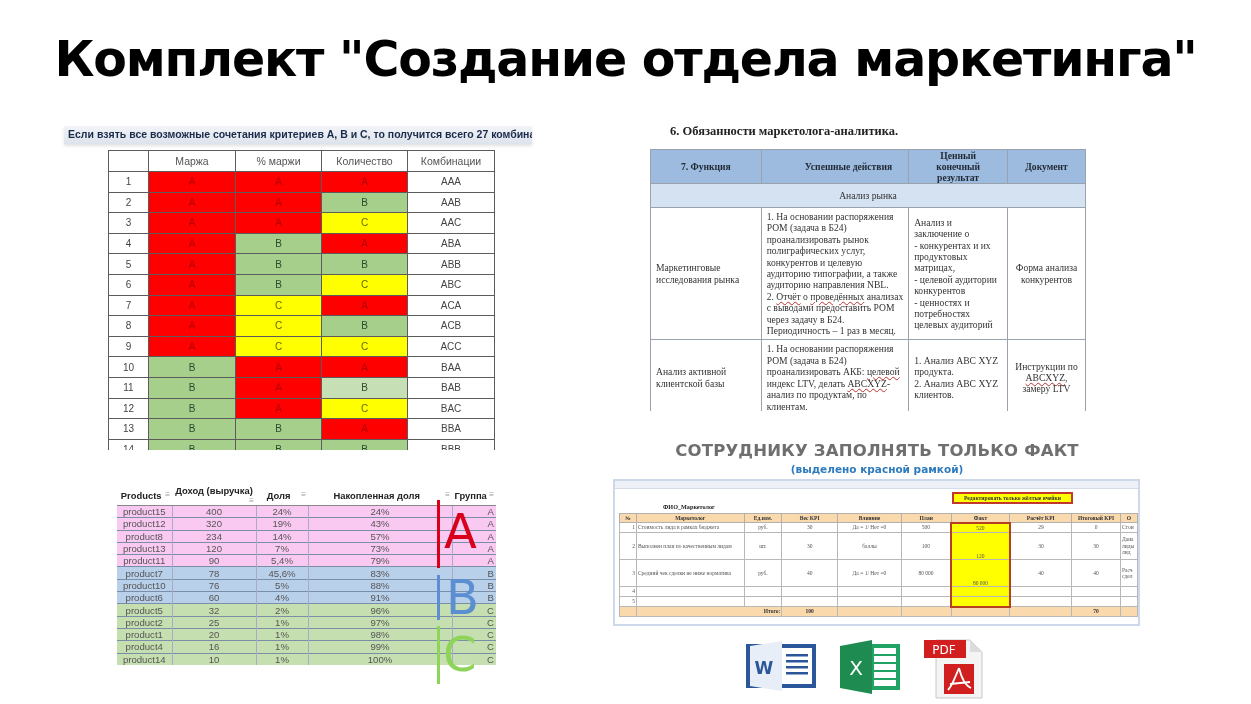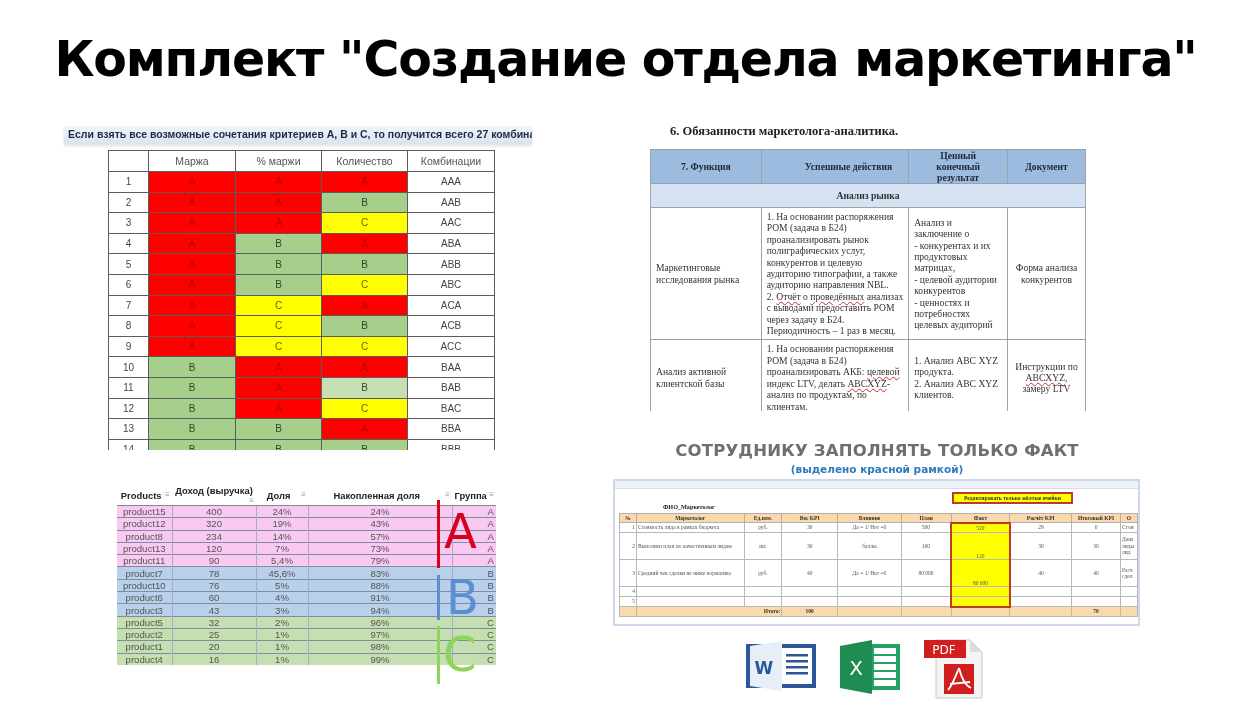--- a/index.html
+++ b/index.html
@@ -46,21 +46,21 @@
     font-weight: bold; font-size: 12.5px; color: #222;
   }
   .duties-clip { position: absolute; left: 650px; top: 149px; width: 436px; height: 262px; overflow: hidden; }
   .duties-table { border-collapse: collapse; font-family: "Liberation Serif", serif; font-size: 9.6px; color: #333; }
   .duties-table td, .duties-table th { border: 1px solid #9aa3ad; vertical-align: middle; }
   .duties-table th {
     background: #9dbadf; font-weight: bold; font-size: 9.6px; height: 30px; text-align: center; color: #1f2933;
     padding: 0 16px; line-height: 11px;
   }
   .duties-table .section-row td {
-    background: #d4e2f2; text-align: center; font-weight: bold; height: 24px;
+    background: #d4e2f2; text-align: center; font-weight: normal; height: 24px;
   }
   .duties-table td { padding: 3px 5px; line-height: 11.4px; }
   .duties-table .func { width: 111px; text-align: left; }
   .duties-table .acts { width: 148px; text-align: left; }
   .duties-table .res { width: 99px; text-align: left; }
   .duties-table .doc { width: 78px; text-align: center; }
   .wavy { text-decoration: underline wavy #c03030; text-decoration-thickness: 1px; text-align: center; }
 
   
   .abc-table {
@@ -364,27 +364,20 @@
         <td>88%</td>
         <td class="grp">B</td>
       </tr>
     <tr class="rowB">
         <td>product6</td>
         <td>60</td>
         <td>4%</td>
         <td>91%</td>
         <td class="grp">B</td>
       </tr>
-    <tr class="rowB">
-        <td>product3</td>
-        <td>43</td>
-        <td>3%</td>
-        <td>94%</td>
-        <td class="grp">B</td>
-      </tr>
     <tr class="rowC">
         <td>product5</td>
         <td>32</td>
         <td>2%</td>
         <td>96%</td>
         <td class="grp">C</td>
       </tr>
     <tr class="rowC">
         <td>product2</td>
         <td>25</td>
@@ -397,20 +390,27 @@
         <td>20</td>
         <td>1%</td>
         <td>98%</td>
         <td class="grp">C</td>
       </tr>
     <tr class="rowC">
         <td>product4</td>
         <td>16</td>
         <td>1%</td>
         <td>99%</td>
+        <td class="grp">C</td>
+      </tr>
+    <tr class="rowC">
+        <td>product14</td>
+        <td>10</td>
+        <td>1%</td>
+        <td>100%</td>
         <td class="grp">C</td>
       </tr>
   </tbody>
 </table>
 
 <div class="bar-mark" style="left:437px; top:500px; height:68px; background:#d9001b;"></div>
 <div class="big-letter" style="left:444px; top:507px; color:#d9001b;">A</div>
 <div class="bar-mark" style="left:437px; top:575px; height:45px; background:#5b8fd1;"></div>
 <div class="big-letter" style="left:446px; top:573px; color:#5b8fd1;">B</div>
 <div class="bar-mark" style="left:437px; top:626px; height:58px; background:#8fd45a;"></div>

